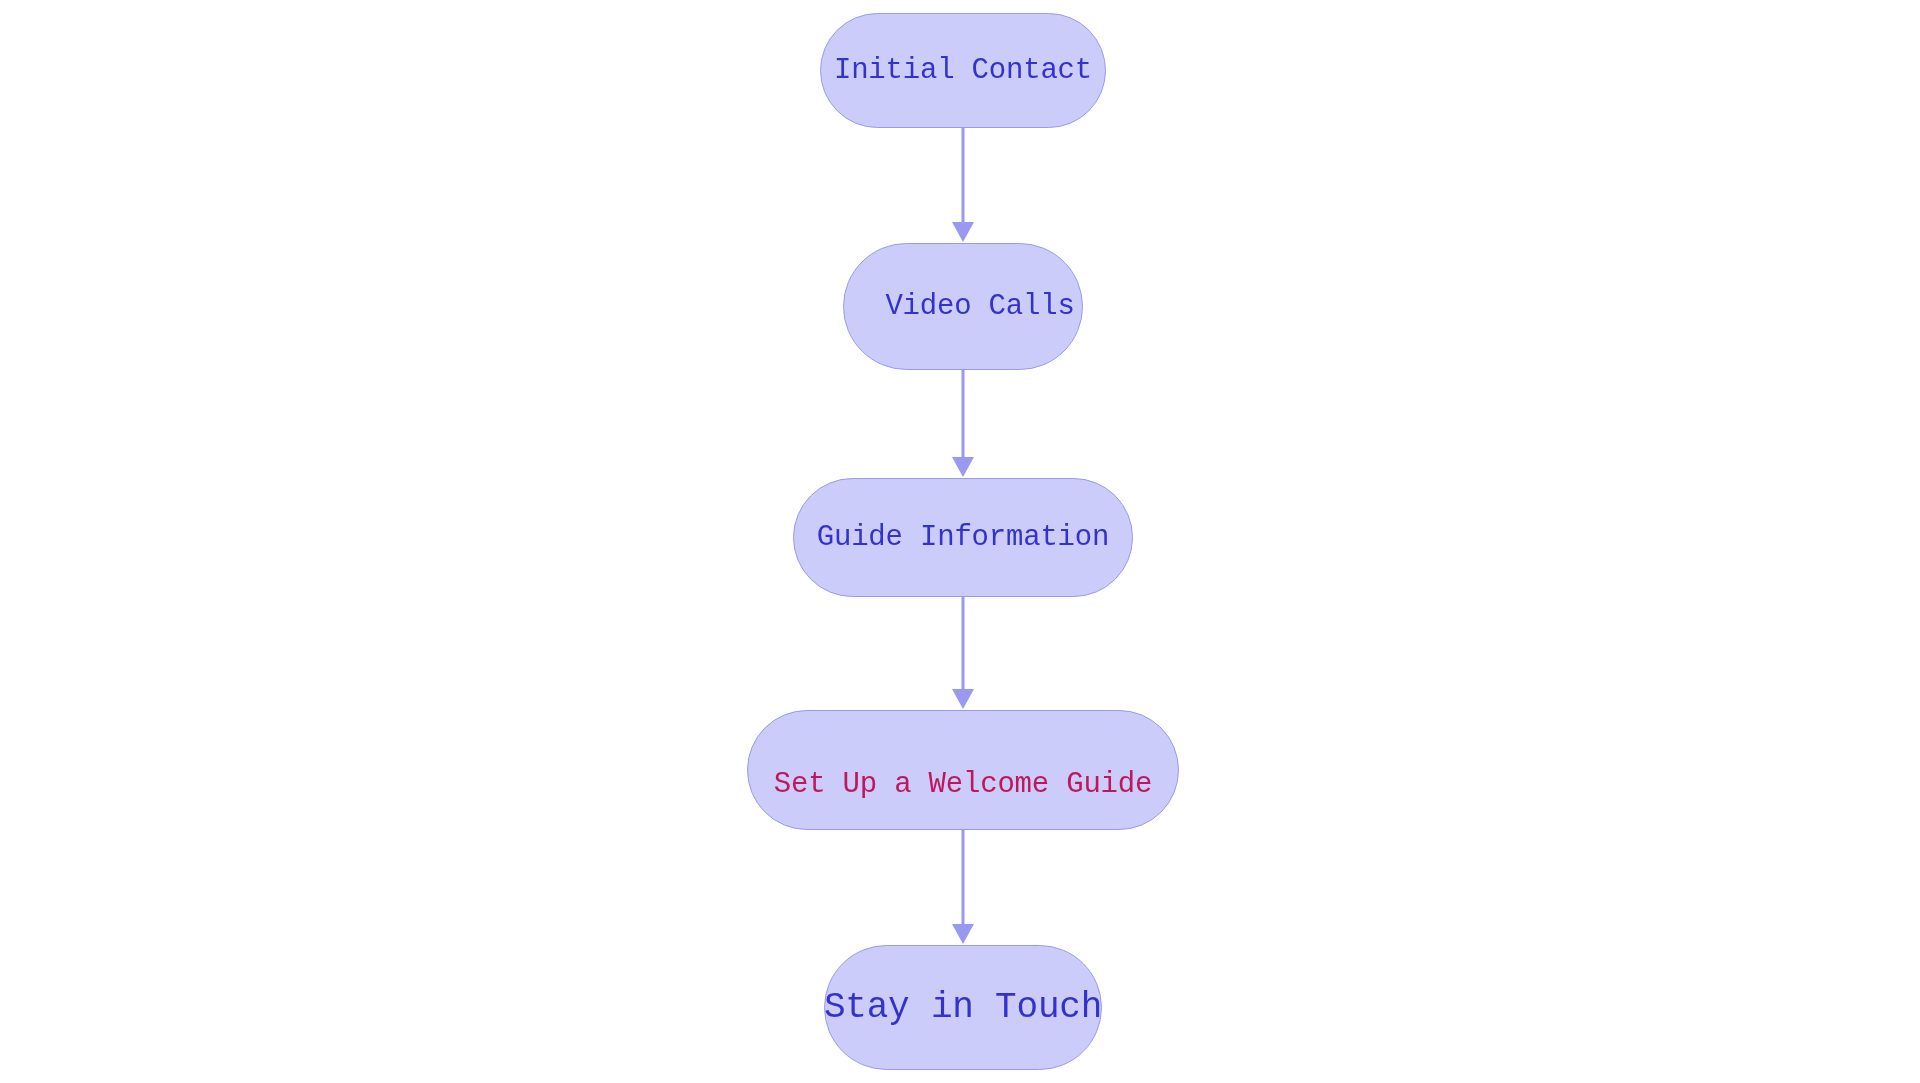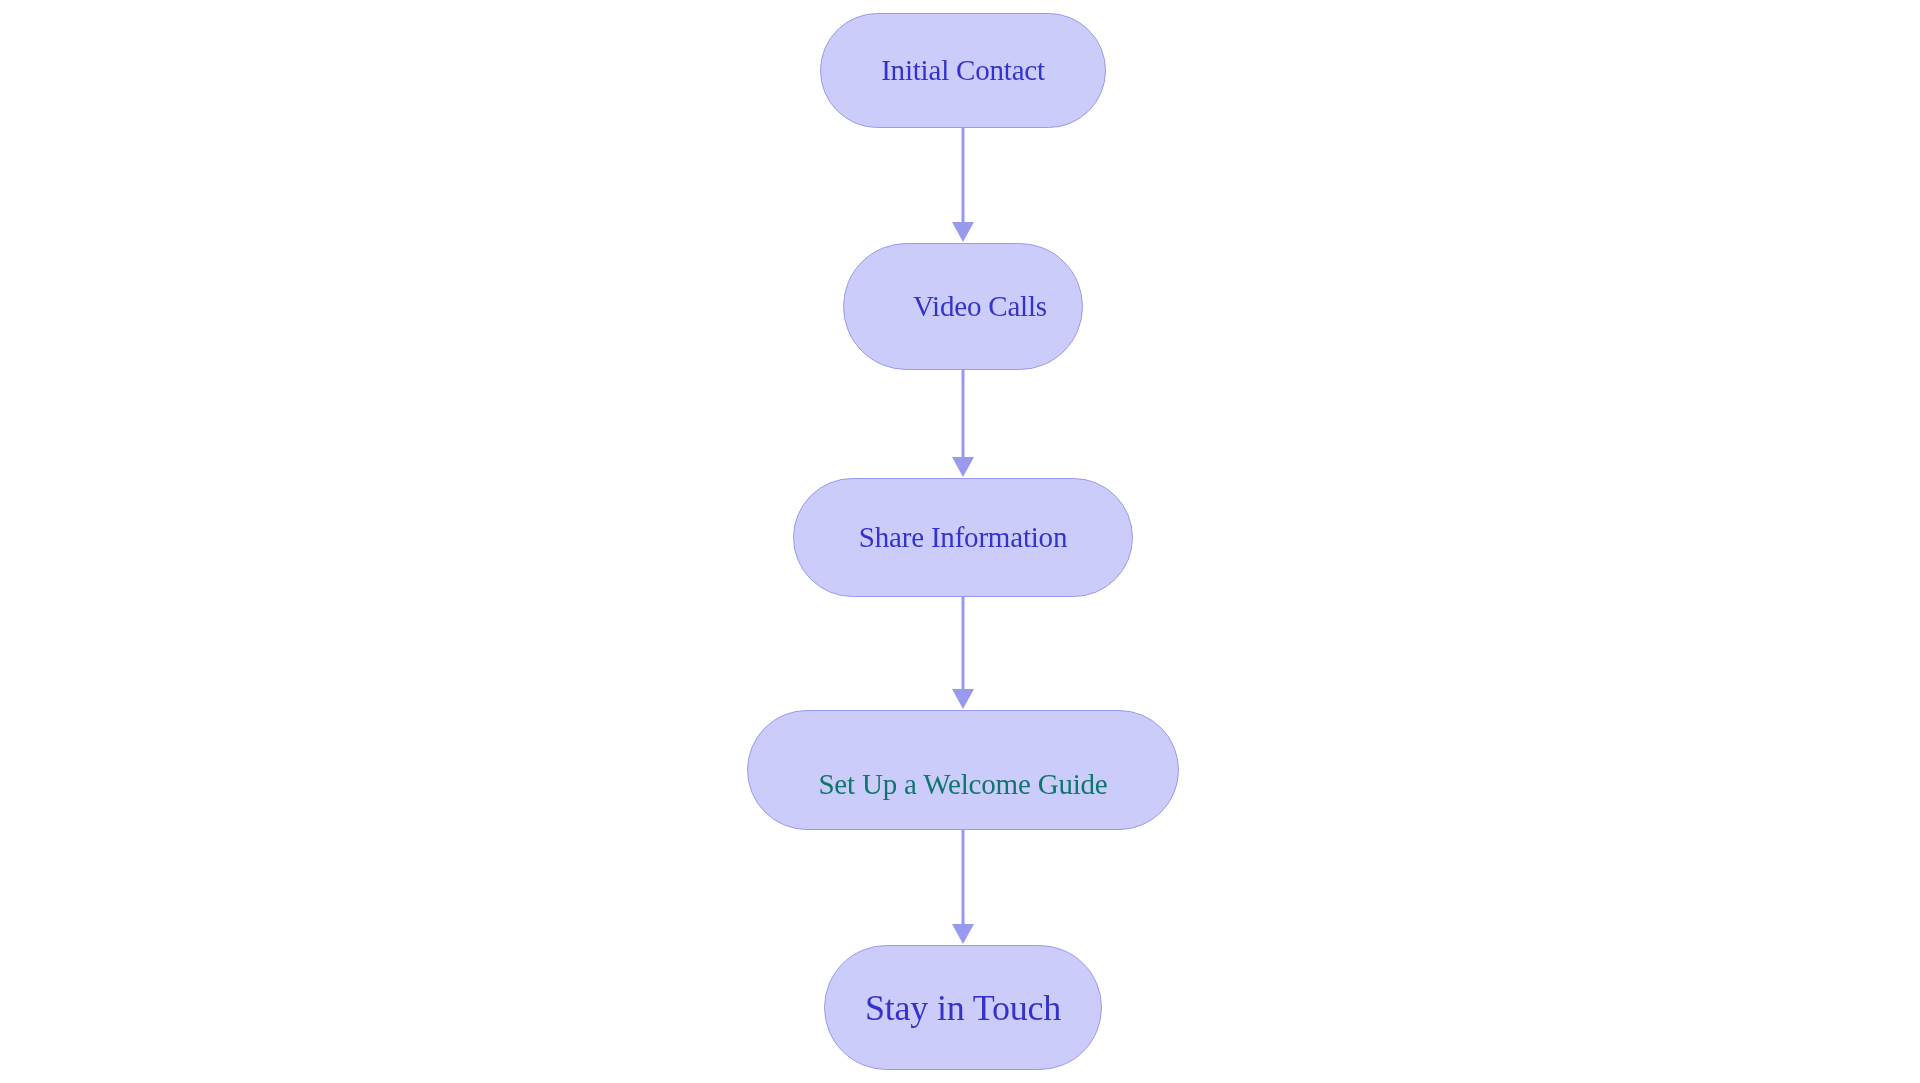--- a/index.html
+++ b/index.html
@@ -46,21 +46,21 @@
     align-items: center;
     justify-content: center;
     background: #ccccfa;
     border: 1.6px solid #9999f0;
     border-radius: 999px;
     transform: translateX(-50%);
   }
 
   .flow-node-label {
     color: #3333cc;
-    font-family: Liberation Serif, serif;
+    font-family: Liberation Mono, monospace;
     font-size: 29px;
     font-weight: 400;
     letter-spacing: -0.2px;
     line-height: 1;
     white-space: nowrap;
     text-align: center;
   }
 </style>
 </head>
 <body>
@@ -89,23 +89,23 @@
   </svg>
 
   <div id="node-layer">
       <div class="flow-node" style="left: 963px; top: 13px; width: 286px; height: 115px; background: rgb(204, 204, 250); border-color: rgb(153, 153, 240);">
         <span class="flow-node-label" style="color: rgb(51, 51, 204); font-size: 29px;">Initial Contact</span>
       </div>
       <div class="flow-node" style="left: 963px; top: 243px; width: 240px; height: 127px; background: rgb(204, 204, 250); border-color: rgb(153, 153, 240);">
         <span class="flow-node-label" style="color: rgb(51, 51, 204); font-size: 29px; margin-left: 34px;">Video Calls</span>
       </div>
       <div class="flow-node" style="left: 963px; top: 478px; width: 340px; height: 119px; background: rgb(204, 204, 250); border-color: rgb(153, 153, 240);">
-        <span class="flow-node-label" style="color: rgb(51, 51, 204); font-size: 29px;">Share Information</span>
+        <span class="flow-node-label" style="color: rgb(51, 51, 204); font-size: 29px;">Guide Information</span>
       </div>
       <div class="flow-node" style="left: 963px; top: 710px; width: 432px; height: 120px; background: rgb(204, 204, 250); border-color: rgb(153, 153, 240);">
-        <span class="flow-node-label" style="color: #0f766e; font-size: 29px; margin-top: 29px;">Set Up a Welcome Guide</span>
+        <span class="flow-node-label" style="color: #be185d; font-size: 29px; margin-top: 29px;">Set Up a Welcome Guide</span>
       </div>
       <div class="flow-node" style="left: 963px; top: 945px; width: 278px; height: 125px; background: rgb(204, 204, 250); border-color: rgb(153, 153, 240);">
         <span class="flow-node-label" style="color: rgb(51, 51, 204); font-size: 36px;">Stay in Touch</span>
       </div>
     </div>
 
 </div>
 
 </body></html>

